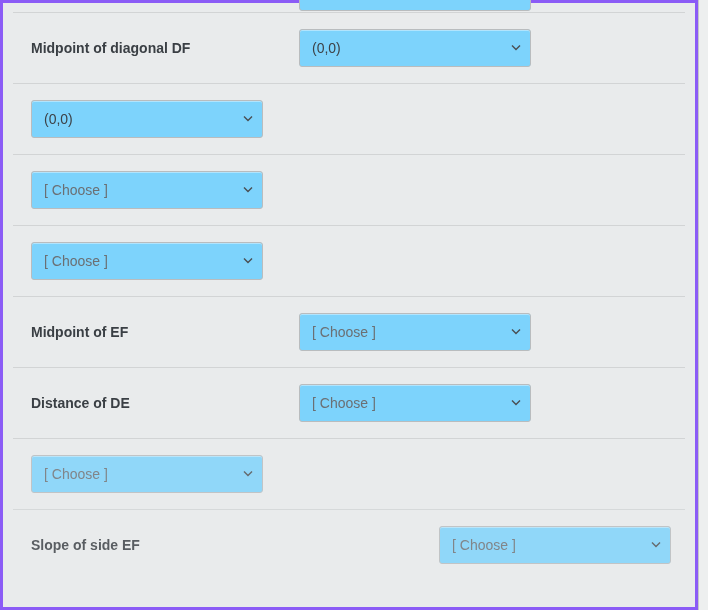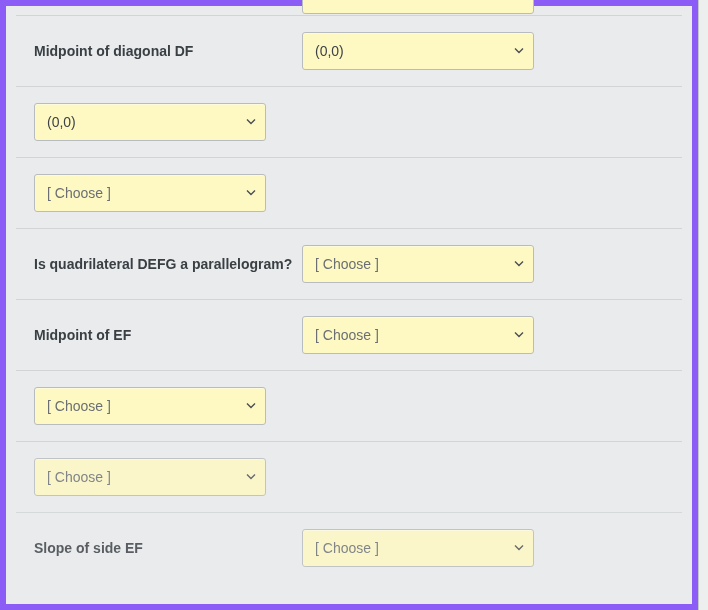--- a/index.html
+++ b/index.html
@@ -7,21 +7,21 @@
       font-family: "Helvetica Neue", Helvetica, Arial, sans-serif;
       background: #d8dadb;
       width: 708px;
       height: 610px;
       overflow: hidden;
       padding: 0;
     }
     .page {
       background: #e9ebec;
       margin: 0 10px 11px 0;
-      border: 6px solid #8b5cf6;
+      border: 3px solid #8b5cf6;
       min-height: 610px;
       position: relative;
     }
     .right-edge {
       position: absolute;
       right: 0;
       top: 0;
       bottom: 0;
       width: 10px;
       background: #edefef;
@@ -32,38 +32,39 @@
     }
     .row {
       display: flex;
       align-items: center;
       border-bottom: 1px solid #d2d4d5;
       padding: 16px 14px 16px 18px;
       min-height: 70px;
     }
     .row:last-child {
       border-bottom: none;
+      justify-content: space-between;
     }
     .label {
       flex: 0 0 268px;
       font-size: 14px;
       color: #3a3f44;
       font-weight: 600;
       padding-right: 6px;
     }
     .label.wide { flex: 0 0 268px; }
     .select-wrap {
       position: relative;
       width: 232px;
     }
     .select {
       width: 100%;
       height: 38px;
       border: 1px solid #b9bcbe;
-      background: #fef9c3;
+      background: #7dd3fc;
       border-radius: 3px;
       padding: 0 43px 0 12px;
       font-size: 14px;
       color: #3d4247;
       display: flex;
       align-items: center;
       cursor: pointer;
       box-shadow: inset 0 1px 0 rgba(255,255,255,0.4);
     }
     .select.placeholder {
@@ -144,21 +145,20 @@
         </div>
         <span class="caret">
           <svg width="10" height="7" viewBox="0 0 10 7">
               <path d="M1 1 L5 5 L9 1" stroke="#4a4e52" stroke-width="1.4" fill="none"></path>
             </svg>
         </span>
       </div>
     </div>
 
     <div class="row">
-      <div class="label wide">Is quadrilateral DEFG a parallelogram?</div>
       <div class="select-wrap">
         <div class="select placeholder">
           <span>[ Choose ]</span>
         </div>
         <span class="caret">
           <svg width="10" height="7" viewBox="0 0 10 7">
               <path d="M1 1 L5 5 L9 1" stroke="#4a4e52" stroke-width="1.4" fill="none"></path>
             </svg>
         </span>
       </div>
@@ -172,20 +172,21 @@
         </div>
         <span class="caret">
           <svg width="10" height="7" viewBox="0 0 10 7">
               <path d="M1 1 L5 5 L9 1" stroke="#4a4e52" stroke-width="1.4" fill="none"></path>
             </svg>
         </span>
       </div>
     </div>
 
     <div class="row">
+      <div class="label">Distance of DE</div>
       <div class="select-wrap">
         <div class="select placeholder">
           <span>[ Choose ]</span>
         </div>
         <span class="caret">
           <svg width="10" height="7" viewBox="0 0 10 7">
               <path d="M1 1 L5 5 L9 1" stroke="#4a4e52" stroke-width="1.4" fill="none"></path>
             </svg>
         </span>
       </div>

